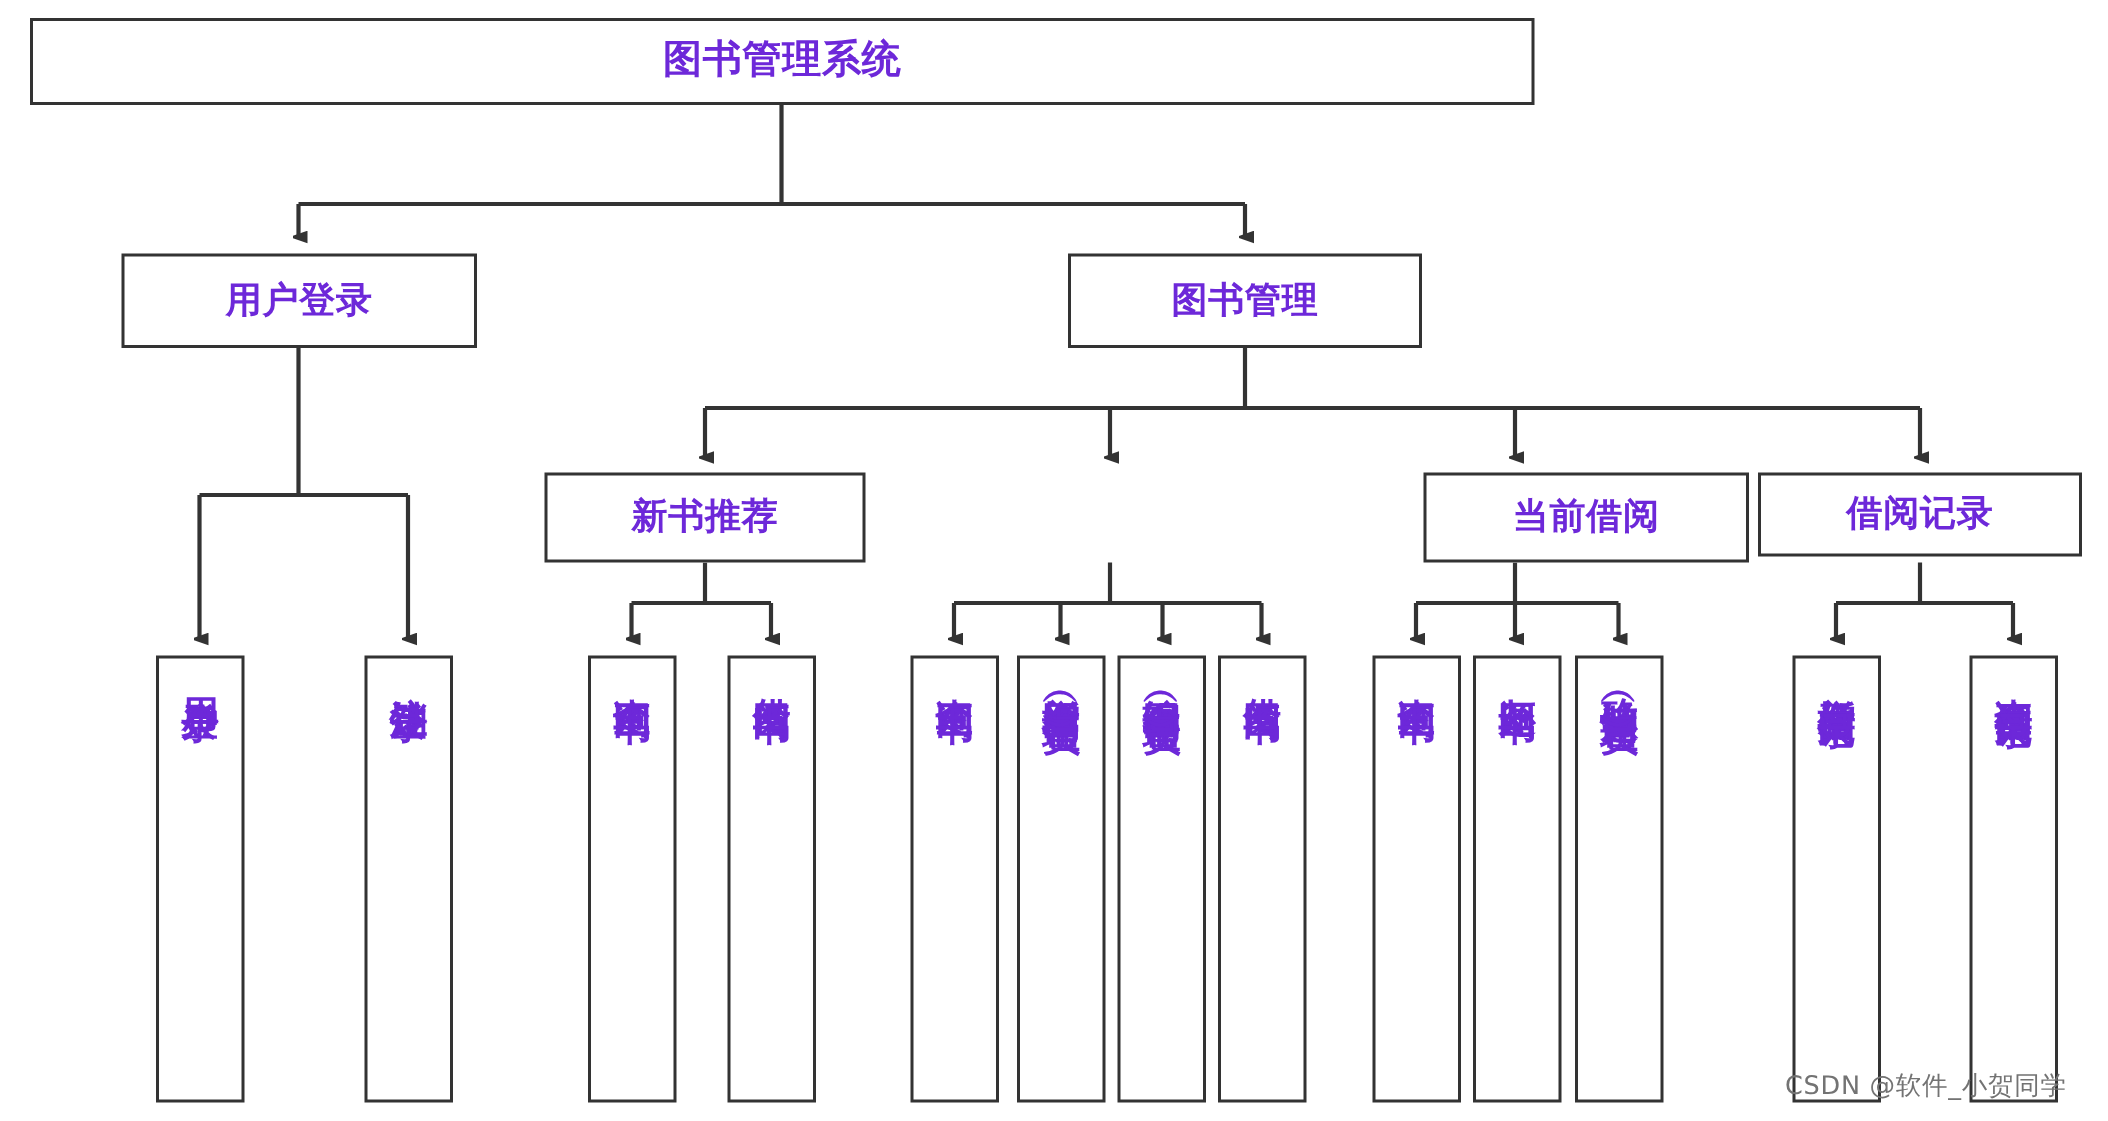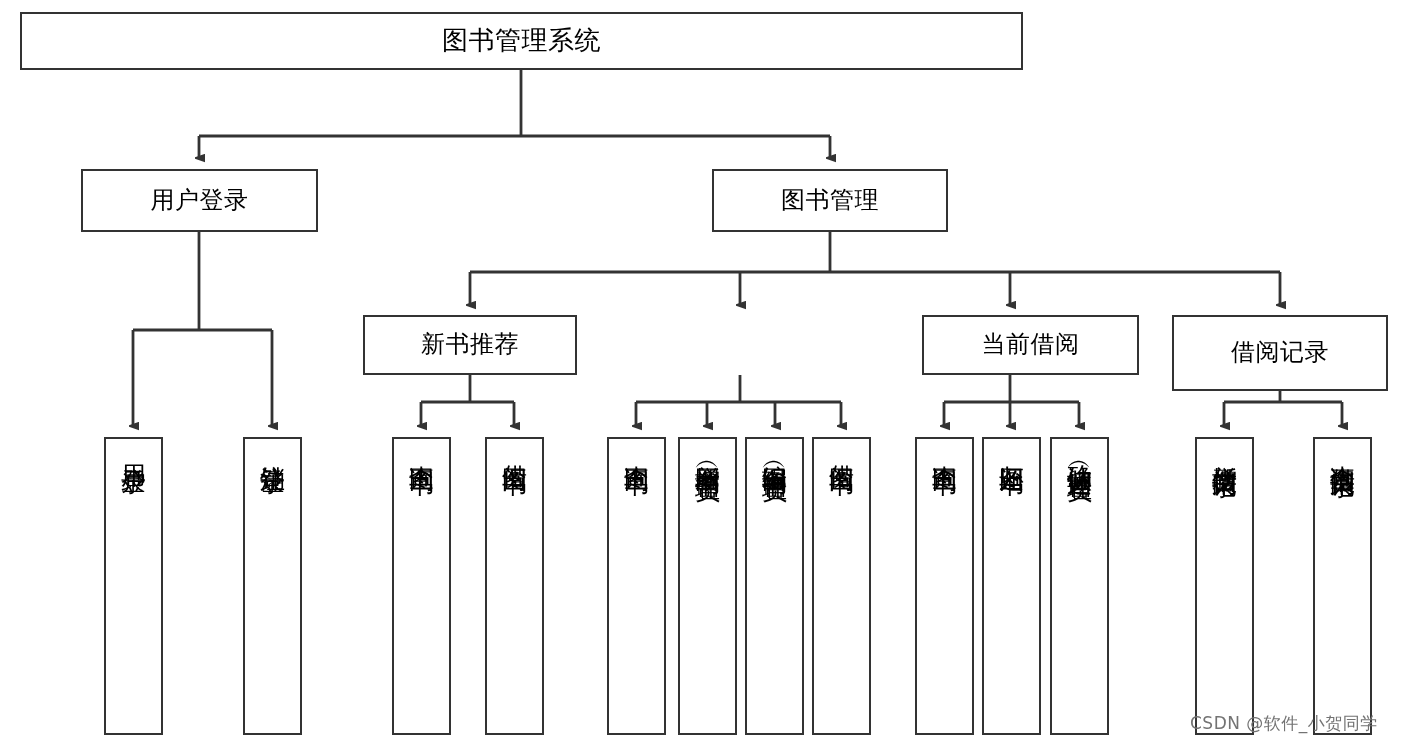--- a/index.html
+++ b/index.html
@@ -34,21 +34,22 @@
     align-items: center;
     justify-content: center;
     color: #000000;
     z-index: 2;
   }
   .node .label {
     display: block;
     text-align: center;
     line-height: 1.22;
     letter-spacing: 0.5px;
-    color: #000000;
+    color: #6d28d9;
+    font-weight: bold;
   }
   
   .node.horiz .label {
     writing-mode: horizontal-tb;
     font-size: 24px;
   }
   .node.title .label {
     font-size: 26px;
   }
   
@@ -138,24 +139,24 @@
   <div class="node horiz" style="left:81px; top:169px; width:237px; height:63px;">
     <span class="label">用户登录</span>
   </div>
   <div class="node horiz" style="left:712px; top:169px; width:236px; height:63px;">
     <span class="label">图书管理</span>
   </div>
 
   <div class="node horiz" style="left:363px; top:315px; width:214px; height:60px;">
     <span class="label">新书推荐</span>
   </div>
-  <div class="node horiz" style="left:922px; top:315px; width:217px; height:60px;">
+  <div class="node horiz" style="left:949px; top:315px; width:217px; height:60px;">
     <span class="label">当前借阅</span>
   </div>
-  <div class="node horiz" style="left:1172px; top:315px; width:216px; height:76px;">
+  <div class="node horiz" style="left:1172px; top:315px; width:216px; height:56px;">
     <span class="label">借阅记录</span>
   </div>
 
   <div class="node vert" style="left:104px; top:437px; width:59px; height:298px;">
     <span class="label">用户登录</span>
   </div>
   <div class="node vert" style="left:243px; top:437px; width:59px; height:298px;">
     <span class="label">注销登录</span>
   </div>
 

